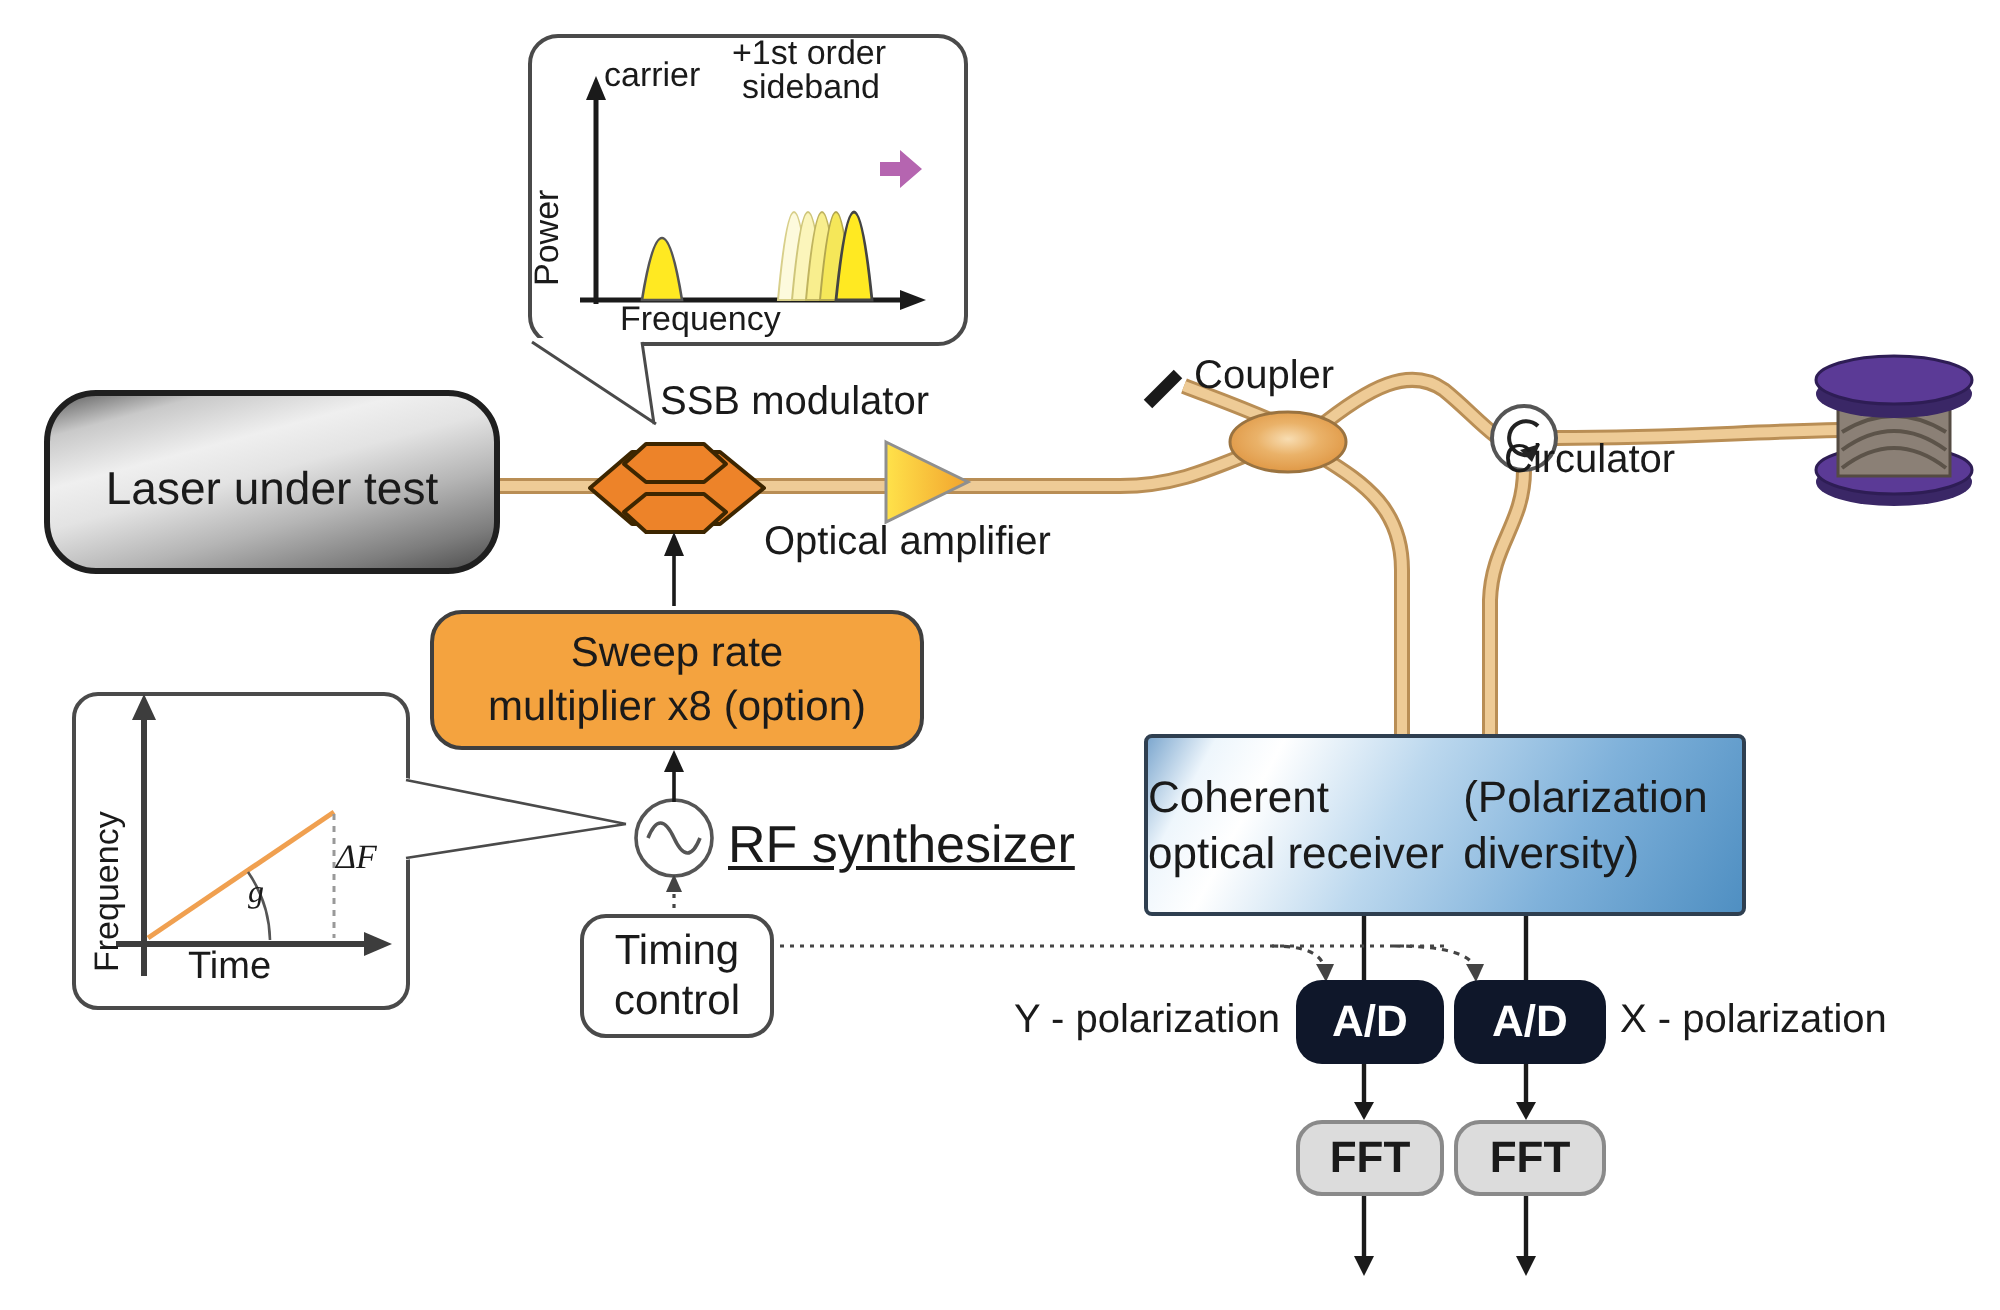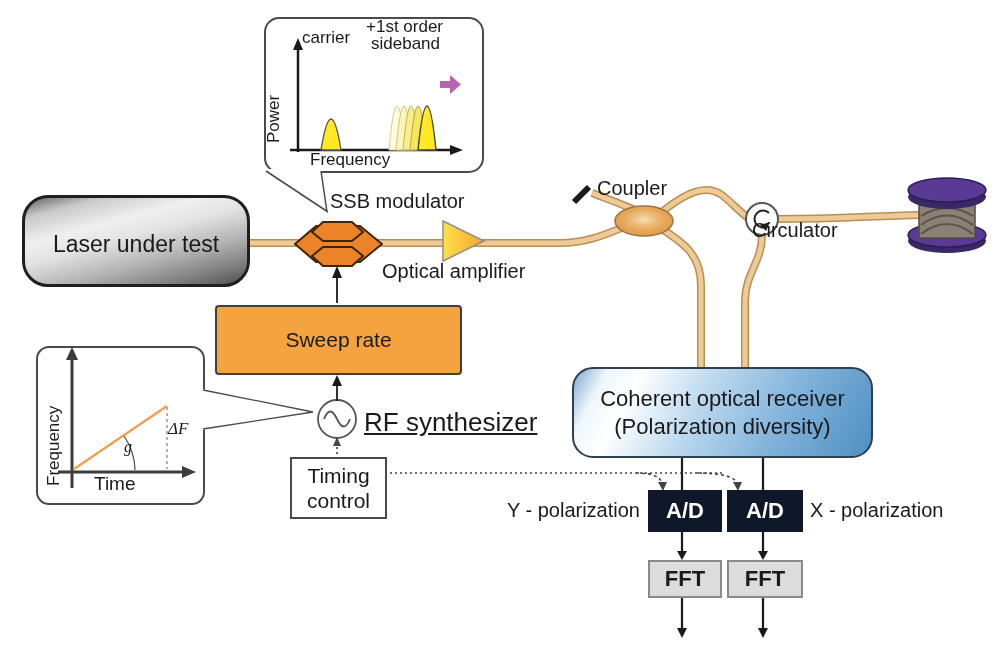--- a/index.html
+++ b/index.html
@@ -1,45 +1,45 @@
 <!DOCTYPE html>
 <html><head>
 <meta charset="utf-8">
 <style>
   html,body{margin:0;padding:0;background:#fff;}
   #canvas{
     position:relative;width:1000px;height:655px;background:#ffffff;overflow:hidden;
     font-family:"Liberation Sans",sans-serif;color:#1a1a1a;
   }
-  .abs{position:absolute;}
+  .abs{position:absolute;border-radius:13px;}
   .lbl{position:absolute;white-space:nowrap;color:#1a1a1a;}
   svg{position:absolute;left:0;top:0;}
 
   
   .laser-box{
     left:22px;top:195px;width:228px;height:92px;border:3px solid #1f1f1f;border-radius:26px;
     background:linear-gradient(165deg,#5f5f5f 0%,#c9c9c9 14%,#efefef 32%,#e3e3e3 46%,#b5b5b5 66%,#7d7d7d 86%,#4e4e4e 100%);
     box-sizing:border-box;
   }
   .laser-label{left:22px;top:203px;width:228px;text-align:center;font-size:23px;margin-top:28px;}
 
   .sweep-box{
     left:215px;top:305px;width:247px;height:70px;background:#f4a33f;border:2px solid #3f3f3f;
-    border-radius:4px;box-sizing:border-box;display:flex;flex-direction:column;
+    border-radius:16px;box-sizing:border-box;display:flex;flex-direction:column;
     align-items:center;justify-content:center;font-size:21px;line-height:1.3;
   }
   .timing-box{
     left:290px;top:457px;width:97px;height:62px;background:#ffffff;border:2px solid #4a4a4a;
     box-sizing:border-box;display:flex;flex-direction:column;align-items:center;justify-content:center;
     font-size:21px;line-height:1.2;
   }
   .receiver-box{
-    left:572px;top:367px;width:301px;height:91px;border:2px solid #2f3f50;border-radius:21px;
+    left:572px;top:367px;width:301px;height:91px;border:2px solid #2f3f50;border-radius:4px;
     background:linear-gradient(118deg,#7ea8cf 0%,#eef6fc 10%,#ffffff 20%,#bcd8ee 42%,#7fb1da 70%,#4f8fc2 100%);
-    box-sizing:border-box;display:flex;flex-direction:column;align-items:center;justify-content:center;
+    box-sizing:border-box;display:flex;flex-direction:row;align-items:center;justify-content:center;
     font-size:22px;line-height:1.25;
   }
   .ad-box{
     top:490px;height:42px;background:#0f172a;color:#ffffff;display:flex;align-items:center;
     justify-content:center;font-size:22px;font-weight:600;box-sizing:border-box;
   }
   .ad1{left:648px;width:74px;}
   .ad2{left:727px;width:76px;}
   .fft-box{
     top:560px;height:38px;background:#dcdcdc;border:2px solid #8a8a8a;color:#1a1a1a;
@@ -223,20 +223,21 @@
   <div class="abs laser-box"></div>
   <div class="lbl laser-label">Laser under test</div>
 
   <div class="lbl amp-label">Optical amplifier</div>
   <div class="lbl ssb-label">SSB modulator</div>
   <div class="lbl coupler-label">Coupler</div>
   <div class="lbl circulator-label">Circulator</div>
 
   <div class="abs sweep-box">
     <span>Sweep rate</span>
+    <span>multiplier x8 (option)</span>
   </div>
 
   <div class="lbl rf-label">RF synthesizer</div>
 
   <div class="abs timing-box">
     <span>Timing</span>
     <span>control</span>
   </div>
 
   <div class="abs receiver-box">

